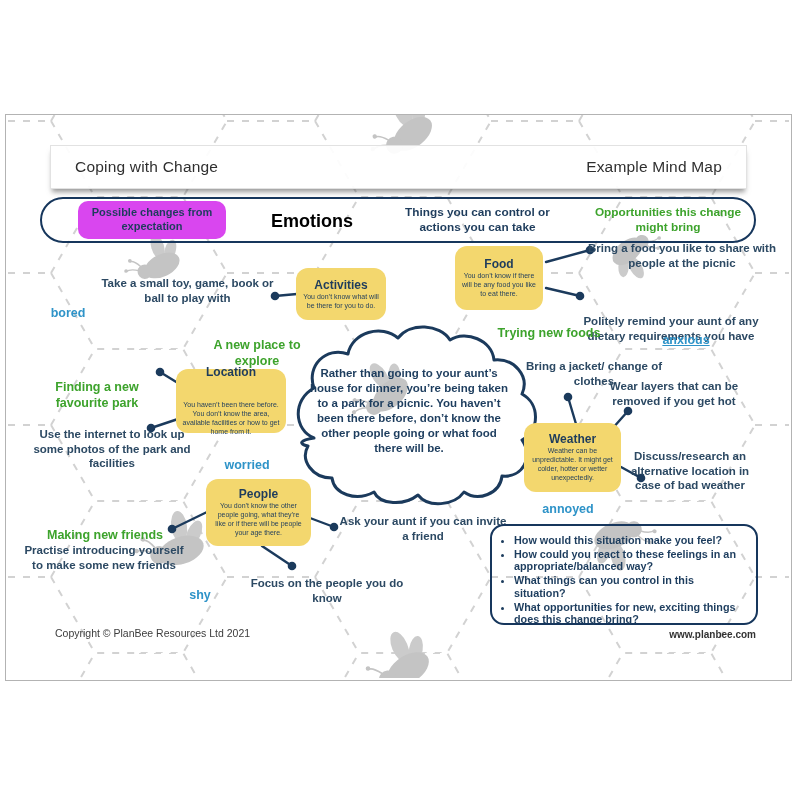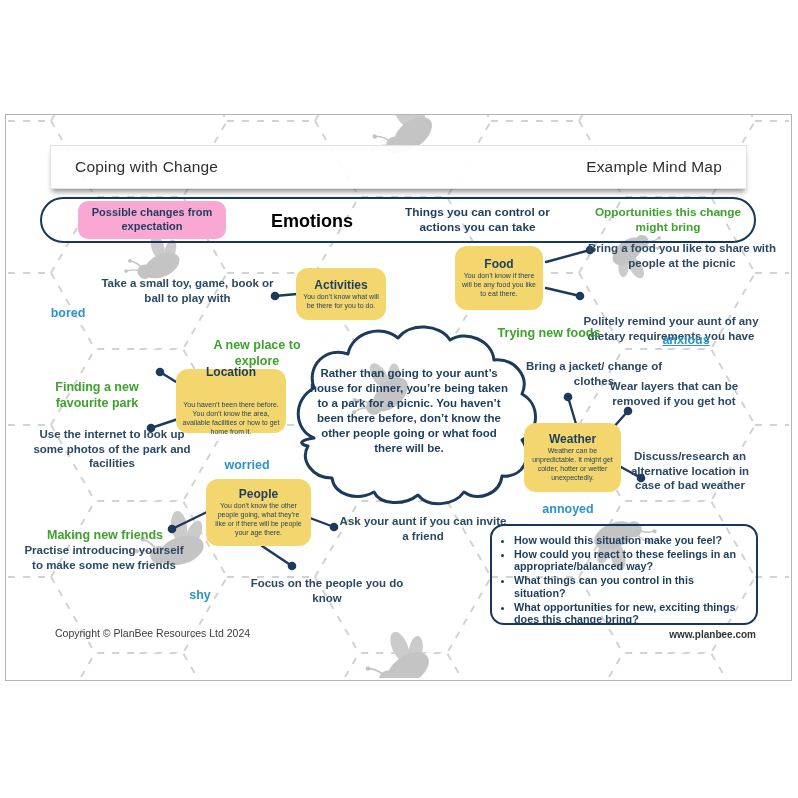--- a/index.html
+++ b/index.html
@@ -12,21 +12,21 @@
   .header-bar{position:absolute;left:50px;top:145px;width:697px;height:44px;
               background:rgba(255,255,255,0.92);border:1px solid #e2e2e2;
               box-shadow:0 5px 5px -2px rgba(70,70,70,0.55);
               display:flex;align-items:center;justify-content:space-between;
               padding:0 24px;box-sizing:border-box;}
   .header-bar .h-title{font-size:15.5px;color:#2f2f2f;letter-spacing:.2px;}
 
   .legend-pill{position:absolute;left:40px;top:197px;width:716px;height:46px;
                border:2.2px solid #16365c;border-radius:24px;box-sizing:border-box;}
   .legend-chip{position:absolute;left:78px;top:201px;width:148px;height:38px;
-               background:#f9a8d4;border-radius:10px;display:flex;align-items:center;
+               background:#d946ef;border-radius:10px;display:flex;align-items:center;
                justify-content:center;text-align:center;font-size:11px;font-weight:600;
                color:#1e3c5c;line-height:1.25;padding:0 8px;box-sizing:border-box;}
   .legend-emotion{position:absolute;left:262px;top:211px;width:100px;text-align:center;
                font-size:18px;font-weight:600;color:#000000;}
   .legend-control{position:absolute;left:385px;top:205px;width:185px;text-align:center;
                font-size:11.8px;font-weight:600;color:#1e3c5c;line-height:1.3;}
   .legend-opp{position:absolute;left:587px;top:205px;width:162px;text-align:center;
                font-size:11.8px;font-weight:600;color:#3da32c;line-height:1.3;}
 
   .topic-box{position:absolute;background:#f3d76e;border-radius:12px;box-sizing:border-box;
@@ -195,16 +195,16 @@
 
   <div class="questions-box">
     <ul>
       <li>How would this situation make you feel?</li>
       <li>How could you react to these feelings in an appropriate/balanced way?</li>
       <li>What things can you control in this situation?</li>
       <li>What opportunities for new, exciting things does this change bring?</li>
     </ul>
   </div>
 
-  <div class="footer-left">Copyright © PlanBee Resources Ltd 2024</div>
+  <div class="footer-left">Copyright © PlanBee Resources Ltd 2021</div>
   <div class="footer-right">www.planbee.com</div>
 
 </div>
 
 </body></html>

